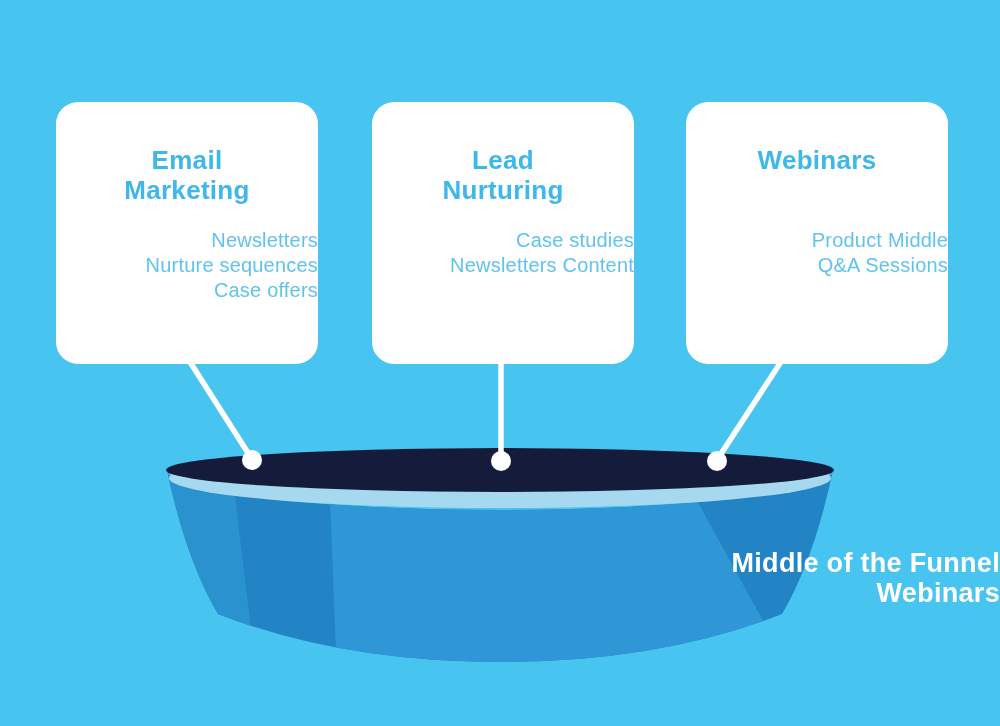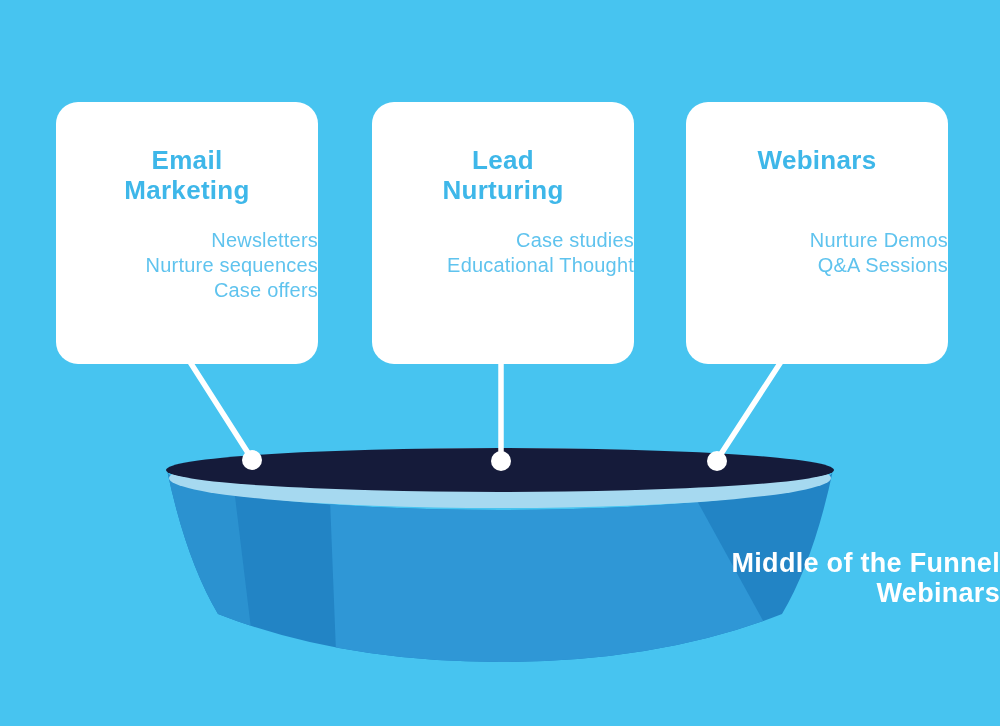--- a/index.html
+++ b/index.html
@@ -121,25 +121,25 @@
       <div>Newsletters</div>
       <div>Nurture sequences</div>
       <div>Case offers</div>
     </div>
   </div>
 
   <div class="card c2">
     <div class="card-title">Lead Nurturing</div>
     <div class="card-items">
       <div>Case studies</div>
-      <div>Educational Thought</div>
+      <div>Newsletters Content</div>
     </div>
   </div>
 
   <div class="card c3">
     <div class="card-title">Webinars</div>
     <div class="card-items">
-      <div>Nurture Demos</div>
+      <div>Product Middle</div>
       <div>Q&amp;A Sessions</div>
     </div>
   </div>
 
 </div>
 
 </body></html>

